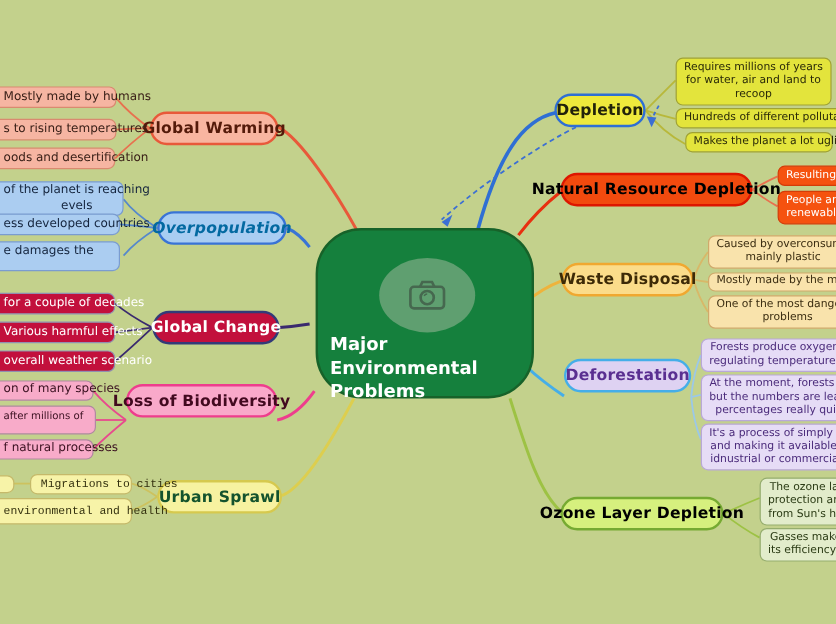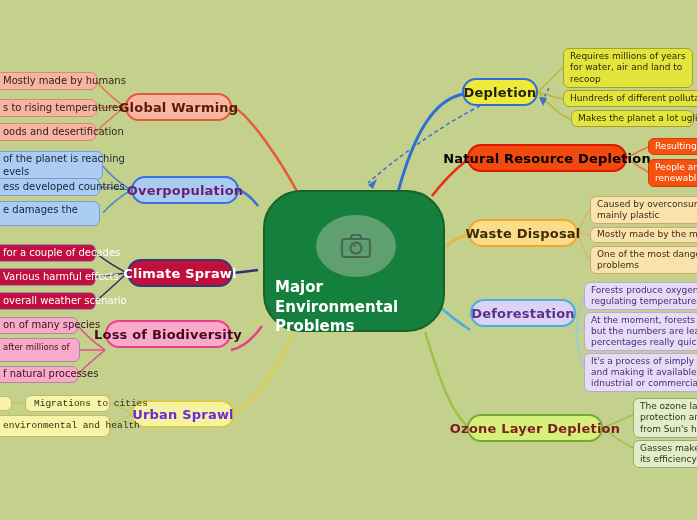--- a/index.html
+++ b/index.html
@@ -10,45 +10,45 @@
   }
   #curves{position:absolute;left:0;top:0;z-index:1;}
   .node{position:absolute;z-index:2;box-sizing:border-box;display:flex;align-items:center;}
   .topic{
     border-radius:14px;border-width:2px;border-style:solid;
     font-weight:bold;font-size:13px;justify-content:center;
     white-space:nowrap;letter-spacing:.2px;
   }
   .sub{
     border-radius:6px;border-width:1px;border-style:solid;
-    font-size:10px;line-height:1.25;padding:2px 8px;white-space:pre;
+    font-size:10px;line-height:1.25;padding:2px 8px;white-space:pre;text-align:center;
   }
   .sub.small{font-size:9px;padding:3px 6px;}
   .top-align{align-items:flex-start;}
   .lcut{padding-left:16px;}
   
   .t-gw{background:#f8b5a0;border-color:#e8593a;color:#541a0a;}
   .s-gw{background:#f6b5a2;border-color:#d98a70;color:#3a2018;}
-  .t-op{background:#a9cdf2;border-color:#3973d6;color:#701a75;}
+  .t-op{background:#a9cdf2;border-color:#3973d6;color:#0369a1;font-style:italic;}
   .s-op{background:#abcdf1;border-color:#7a9cd0;color:#14243d;}
   .t-cc{background:#c2103c;border-color:#333a78;color:#ffffff;}
   .s-cc{background:#c2103c;border-color:#9090b0;color:#ffffff;}
   .t-lb{background:#f9a9ca;border-color:#ee3d8d;color:#42091f;}
   .s-lb{background:#f8abc9;border-color:#b089a0;color:#3a1020;}
-  .t-us{background:#f7f2a0;border-color:#d6c94e;color:#6d28d9;}
+  .t-us{background:#f7f2a0;border-color:#d6c94e;color:#14532d;}
   .s-us{background:#f7f3a8;border-color:#c5b96a;color:#33300e;font-family:Liberation Mono, monospace;}
   .t-po{background:#efe93c;border-color:#2f6fd4;color:#22220a;}
   .s-po{background:#e3e43c;border-color:#a0a234;color:#2a2a08;}
   .t-nr{background:#f24a0e;border-color:#dd1600;color:#000000;}
   .s-nr{background:#f5520f;border-color:#d43c08;color:#ffffff;}
   .t-wd{background:#fbdc8a;border-color:#f0a830;color:#3d2a07;}
   .s-wd{background:#f9e3ac;border-color:#cfa96b;color:#3a2c10;}
   .t-df{background:#ded2f2;border-color:#45aee8;color:#5a2f91;}
   .s-df{background:#e6dcf6;border-color:#b9a8d8;color:#4a2a7a;}
-  .t-oz{background:#d6f07e;border-color:#76aa32;color:#7f1d1d;}
+  .t-oz{background:#d6f07e;border-color:#76aa32;color:#000000;}
   .s-oz{background:#e2eccb;border-color:#95ad6e;color:#2a3a14;}
   
   .central{
     position:absolute;left:263px;top:190px;width:182px;height:142px;z-index:2;
     background:#15803d;border:2px solid #176229;border-radius:38px;box-sizing:border-box;
   }
   .central .img-ellipse{
     position:absolute;left:51px;top:23px;width:80px;height:62px;border-radius:50%;
     background:#5f9f70;display:flex;align-items:center;justify-content:center;
   }
@@ -144,21 +144,21 @@
 <div class="node sub s-gw lcut" style="left:-14px;top:72px;width:111px;height:18px;">Mostly made by humans</div>
 <div class="node sub s-gw lcut" style="left:-14px;top:99px;width:111px;height:18px;">s to rising temperatures</div>
 <div class="node sub s-gw lcut" style="left:-14px;top:123px;width:110px;height:18px;">oods and desertification</div>
 
 <div class="node topic t-op" style="left:131px;top:176px;width:108px;height:28px;">Overpopulation</div>
 <div class="node sub s-op lcut" style="left:-14px;top:151px;width:117px;height:29px;">of the planet is reaching
 evels</div>
 <div class="node sub s-op lcut" style="left:-14px;top:178px;width:114px;height:18px;">ess developed countries</div>
 <div class="node sub s-op lcut top-align" style="left:-14px;top:201px;width:114px;height:25px;">e damages the</div>
 
-<div class="node topic t-cc" style="left:127px;top:259px;width:106px;height:28px;">Climate Sprawl</div>
+<div class="node topic t-cc" style="left:127px;top:259px;width:106px;height:28px;">Global Change</div>
 <div class="node sub s-cc lcut" style="left:-14px;top:244px;width:110px;height:18px;">for a couple of decades</div>
 <div class="node sub s-cc lcut" style="left:-14px;top:268px;width:110px;height:18px;">Various harmful effects</div>
 <div class="node sub s-cc lcut" style="left:-14px;top:292px;width:110px;height:18px;">overall weather scenario</div>
 
 <div class="node topic t-lb" style="left:105px;top:320px;width:126px;height:28px;">Loss of Biodiversity</div>
 <div class="node sub s-lb lcut" style="left:-14px;top:317px;width:92px;height:17px;">on of many species</div>
 <div class="node sub s-lb lcut top-align" style="left:-14px;top:338px;width:94px;height:24px;font-size:8.5px;padding-top:3px;">after millions of</div>
 <div class="node sub s-lb lcut" style="left:-14px;top:366px;width:92px;height:17px;">f natural processes</div>
 
 <div class="node topic t-us" style="left:131px;top:400px;width:104px;height:28px;">Urban Sprawl</div>

